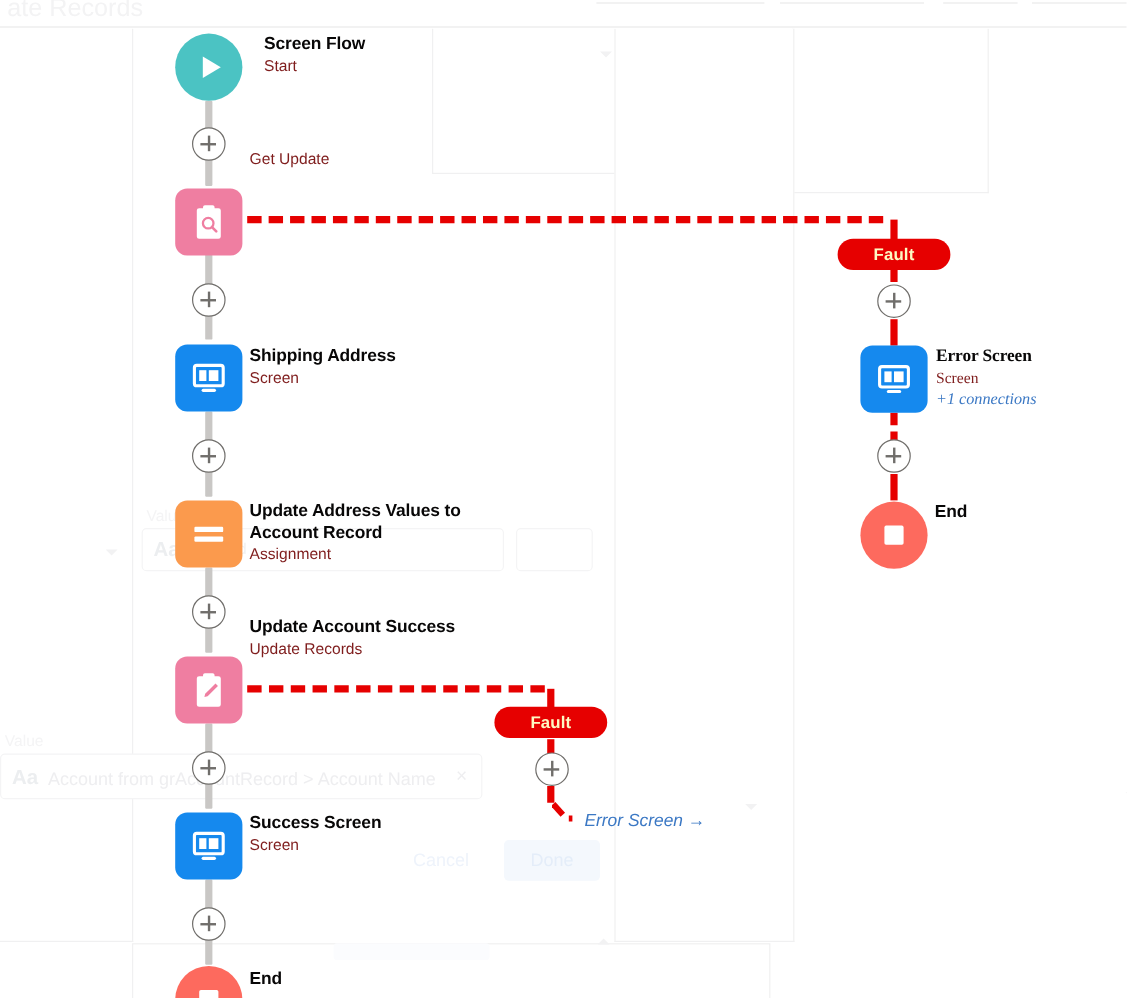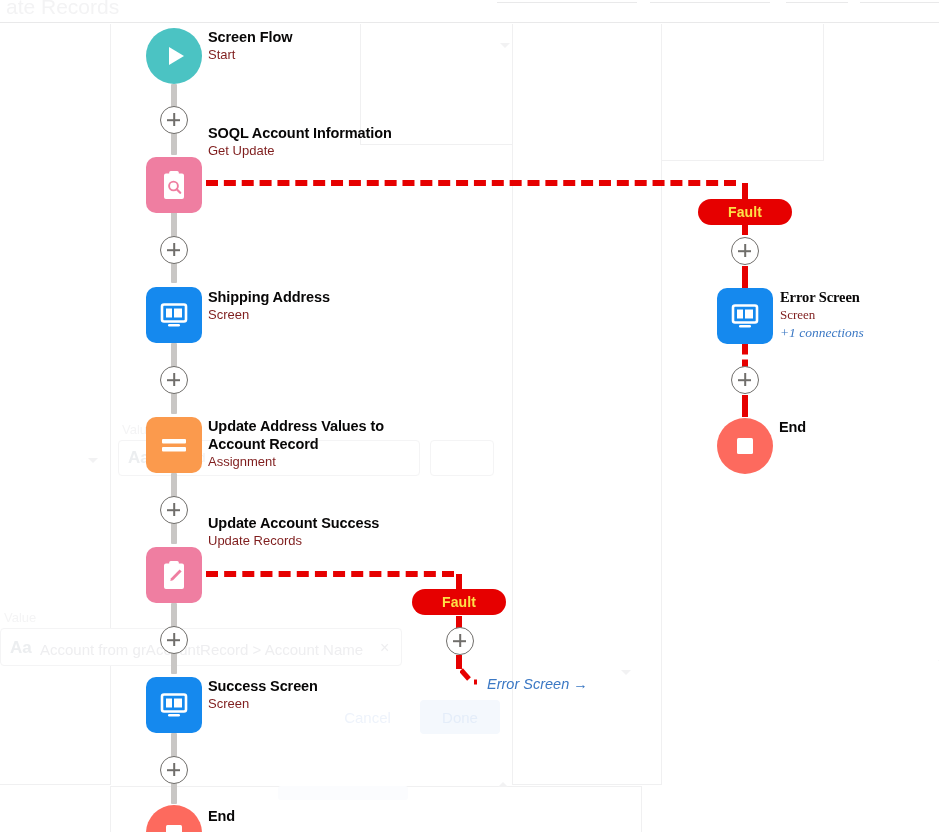--- a/index.html
+++ b/index.html
@@ -162,21 +162,21 @@
     font-size: 13.5px;
     color: #3b78c4;
     font-style: italic;
     line-height: 18px;
   }
 
   
   .fault-badge {
     position: absolute;
     background: #e60000;
-    color: #fde047;
+    color: #fef9c3;
     font-size: 14px;
     font-weight: bold;
     border-radius: 14px;
     height: 26px;
     display: flex;
     align-items: center;
     justify-content: center;
     letter-spacing: 0.1px;
   }
 
@@ -270,36 +270,35 @@
   <div class="plus" style="left:731px; top:366px;"></div>
   <div class="plus" style="left:446px; top:627px;"></div>
 
   <div class="node" style="left:146px; top:28px;">
     <div class="node-icon icon-circle" style="background:#4bc3c3; left:0; top:0;">
       <svg width="28" height="28" viewBox="0 0 28 28" aria-hidden="true">
         <polygon points="9,5 24,14 9,23" fill="#ffffff"></polygon>
       </svg>
     </div>
   </div>
-  <div class="node-labels" style="left:208px; top:28px;">
+  <div class="node-labels" style="left:220px; top:28px;">
     <div class="node-title">Screen Flow</div>
     <div class="node-sub">Start</div>
   </div>
 
   <div class="node" style="left:146px; top:157px;">
     <div class="node-icon icon-rounded" style="background:#ef7ea1; left:0; top:0;">
       <svg width="34" height="34" viewBox="0 0 34 34" aria-hidden="true">
         <path d="M7 7.5a2 2 0 0 1 2-2h3.2V4.6a1.6 1.6 0 0 1 1.6-1.6h6.4a1.6 1.6 0 0 1 1.6 1.6v0.9H25a2 2 0 0 1 2 2V29a2 2 0 0 1-2 2H9a2 2 0 0 1-2-2V7.5z" fill="#ffffff"></path>
         <circle cx="16.5" cy="18" r="4.4" fill="none" stroke="#ef7ea1" stroke-width="1.9"></circle>
         <line x1="19.7" y1="21.3" x2="23.2" y2="24.8" stroke="#ef7ea1" stroke-width="2.2" stroke-linecap="round"></line>
       </svg>
     </div>
   </div>
   <div class="node-labels" style="left:208px; top:124px;">
-    <div class="node-title">SOQL Account Information</div>
     <div class="node-sub">Get Update</div>
   </div>
 
   <div class="node" style="left:146px; top:287px;">
     <div class="node-icon icon-rounded" style="background:#1589ee; left:0; top:0;">
       <svg width="34" height="34" viewBox="0 0 34 34" aria-hidden="true">
         <rect x="5" y="6.5" width="24" height="17" rx="2" fill="none" stroke="#ffffff" stroke-width="2.6"></rect>
         <rect x="9" y="10.5" width="6" height="9" fill="#ffffff"></rect>
         <rect x="17" y="10.5" width="8" height="9" fill="#ffffff"></rect>
         <rect x="11" y="26" width="12" height="2.6" rx="1.3" fill="#ffffff"></rect>

